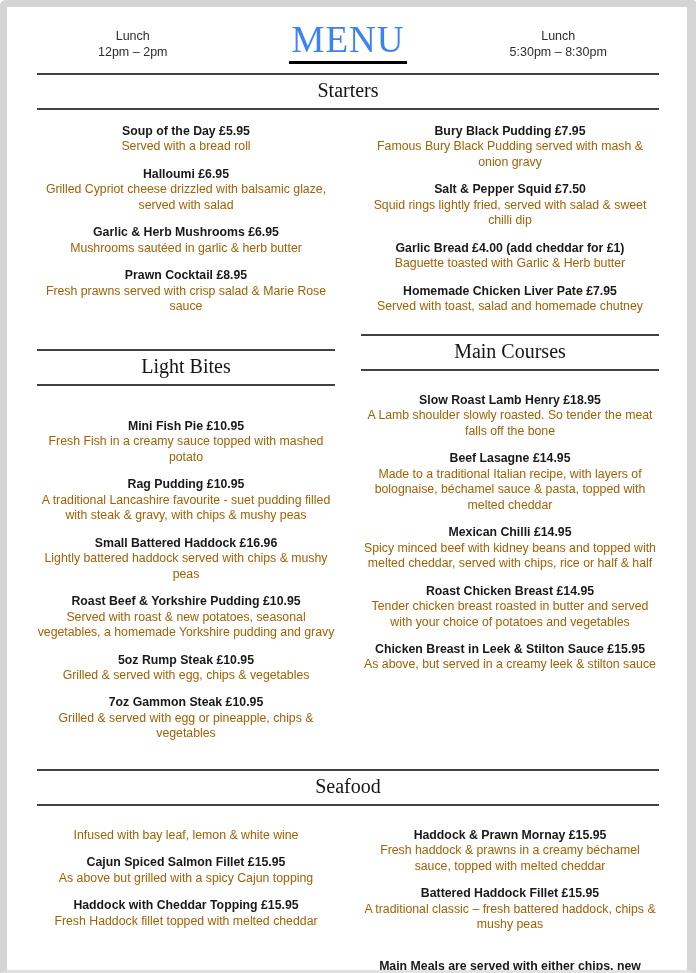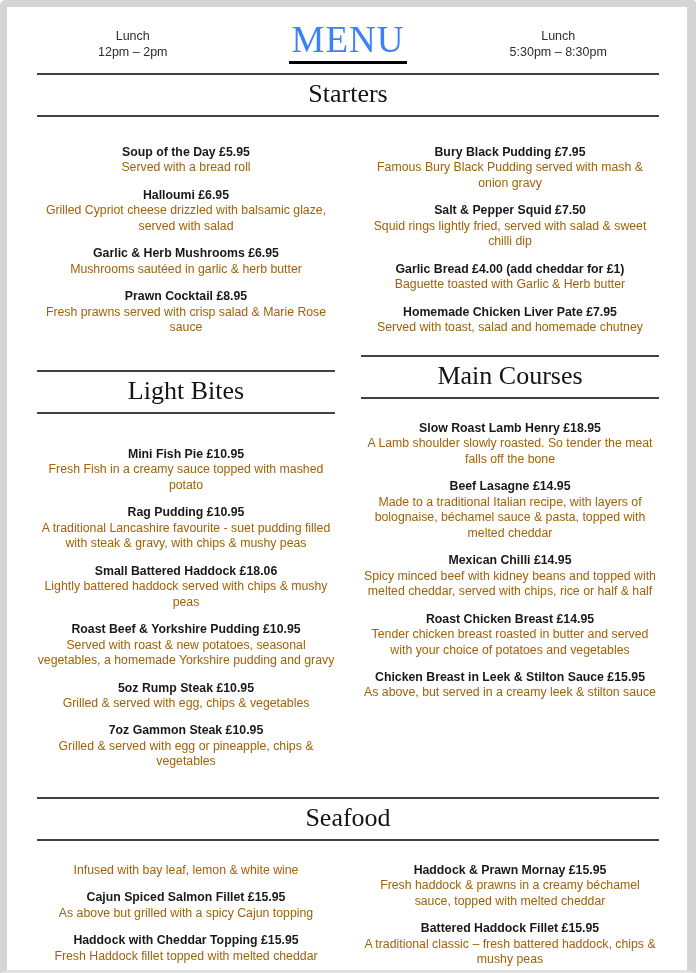--- a/index.html
+++ b/index.html
@@ -34,29 +34,29 @@
     margin: 0; line-height: 1.05;
     border-bottom: 3px solid #000000; padding: 0 3px 1px;
     color: #3b82f6; align-self: start;
   }
 
   
   .rule-head {
     border-top: 2px solid #414141; border-bottom: 2px solid #414141;
     text-align: center;
     font-family: "Liberation Serif", serif;
-    font-size: 26px; color: #141414;
+    font-size: 20px; color: #141414;
     padding: 4px 0 6px;
   }
   .rule-head.starters { margin-top: 9px; }
   .rule-head.seafood  { margin-top: 15px; font-family: Liberation Serif, serif; }
 
   
   .two-col { display: grid; grid-template-columns: 1fr 1fr; column-gap: 26px; }
-  .starters-grid { margin-top: 28px; }
+  .starters-grid { margin-top: 14px; }
   .seafood-grid .col { padding-top: 22px; }
 
   .item { text-align: center; font-size: 12.3px; line-height: 1.26; margin-bottom: 12px; }
   .item-name { font-weight: bold; color: #191919; }
   .item-desc { color: #a16207; }
 
   
   .mid-col-left  .rule-head { margin-top: 22px; }
   .mid-col-right .rule-head { margin-top: 7px; }
   .mid-col-left  .col-items { padding-top: 33px; }
@@ -132,21 +132,21 @@
         <div class="col-items">
           <div class="item">
             <div class="item-name">Mini Fish Pie £10.95</div>
             <div class="item-desc">Fresh Fish in a creamy sauce topped with mashed potato</div>
           </div>
           <div class="item">
             <div class="item-name">Rag Pudding £10.95</div>
             <div class="item-desc">A traditional Lancashire favourite - suet pudding filled with steak &amp; gravy, with chips &amp; mushy peas</div>
           </div>
           <div class="item">
-            <div class="item-name">Small Battered Haddock £18.06</div>
+            <div class="item-name">Small Battered Haddock £16.96</div>
             <div class="item-desc">Lightly battered haddock served with chips &amp; mushy peas</div>
           </div>
           <div class="item">
             <div class="item-name">Roast Beef &amp; Yorkshire Pudding £10.95</div>
             <div class="item-desc">Served with roast &amp; new potatoes, seasonal vegetables, a homemade Yorkshire pudding and gravy</div>
           </div>
           <div class="item">
             <div class="item-name">5oz Rump Steak £10.95</div>
             <div class="item-desc">Grilled &amp; served with egg, chips &amp; vegetables</div>
           </div>

